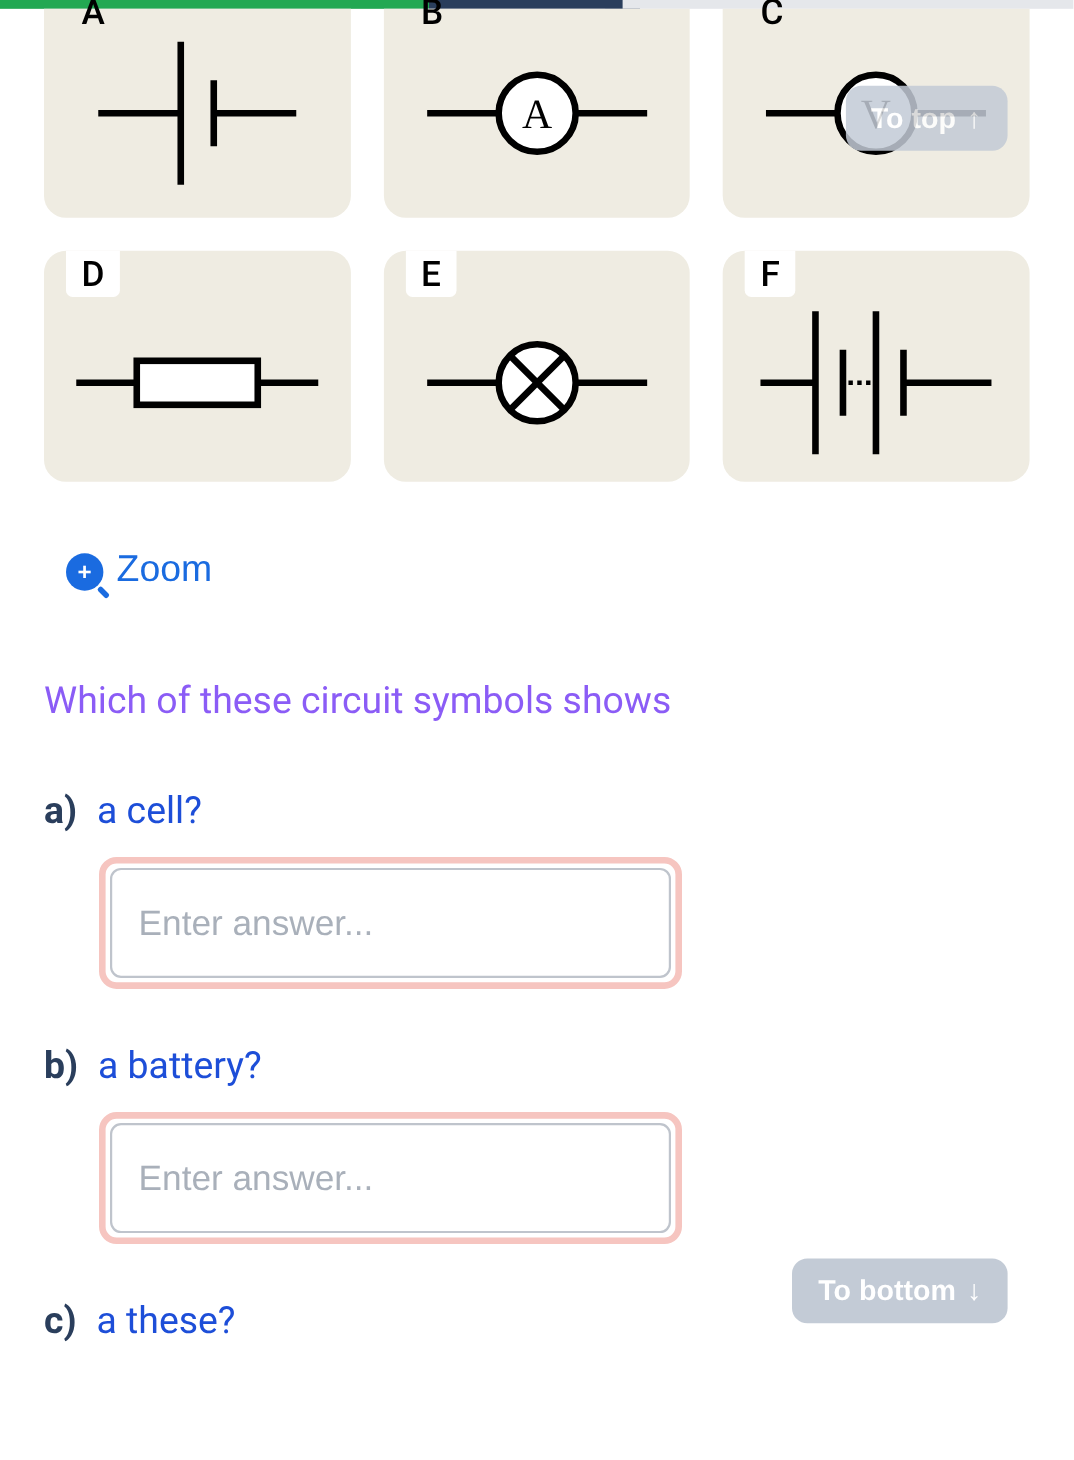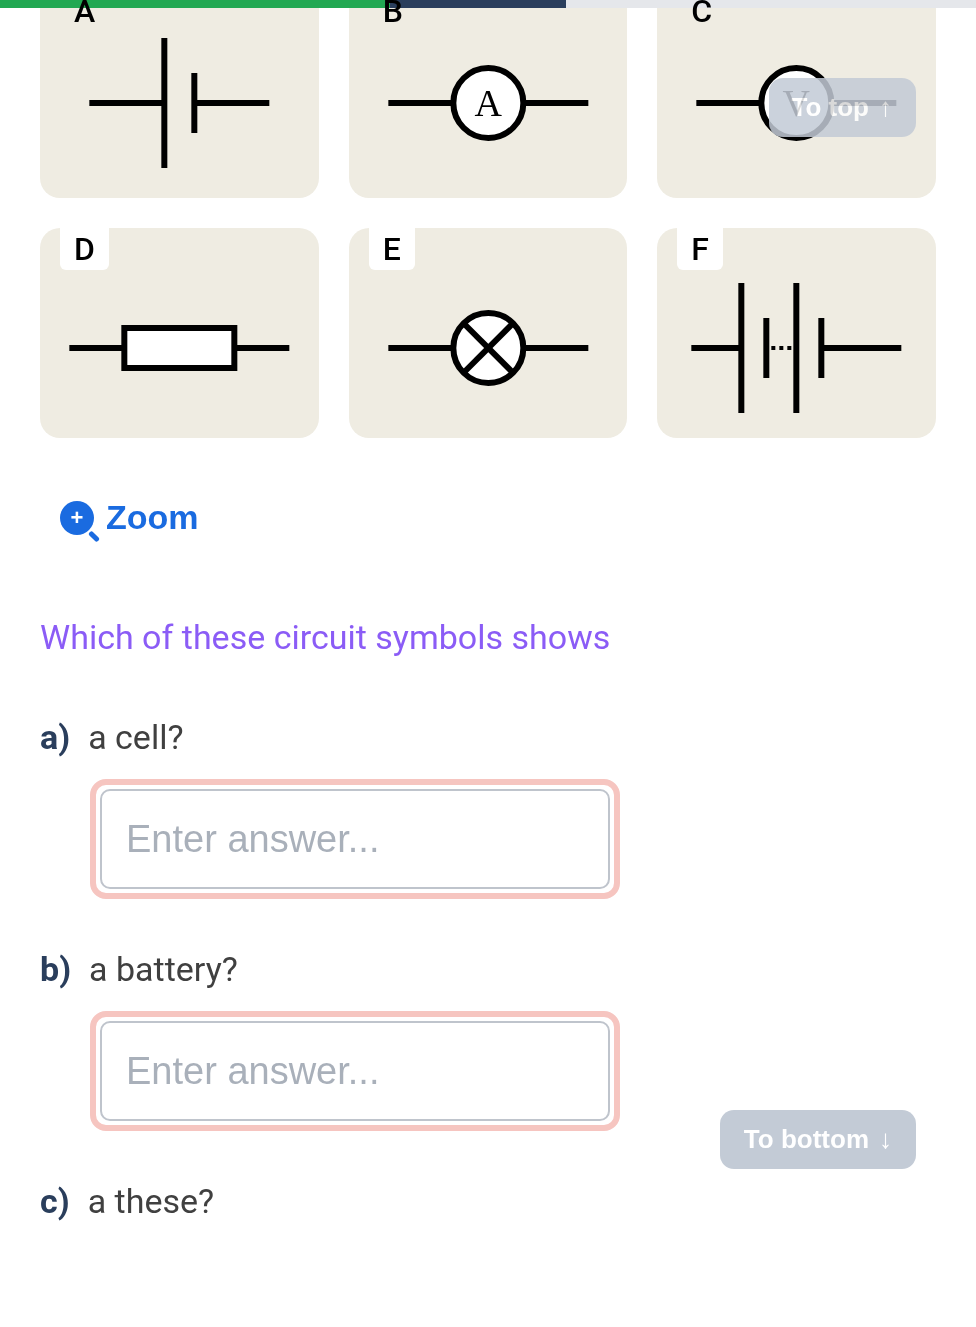--- a/index.html
+++ b/index.html
@@ -54,25 +54,25 @@
       font-size: 32px;
       font-weight: 500;
       border-radius: 0 0 6px 6px;
       color: #000;
     }
     .row1 .card { height: 190px; border-top-left-radius: 0; border-top-right-radius: 0; }
     .row1 .card-label { top: -18px; background: transparent; border-radius: 0; }
     .symbol-svg { width: 100%; height: 100%; }
     .zoom-btn {
       display: inline-flex;
-      align-items: center;
+      align-items: flex-end;
       gap: 12px;
       color: #1a6be0;
       font-size: 34px;
-      font-weight: 700;
+      font-weight: 400;
       margin-top: 60px;
       cursor: pointer;
       border: none;
       background: none;
       padding: 0 20px;
     }
     .zoom-icon {
       width: 34px; height: 34px;
       background: #1a6be0;
       border-radius: 50%;
@@ -106,35 +106,35 @@
       gap: 18px;
       margin-top: 60px;
     }
     .part-label {
       font-weight: 700;
       font-size: 34px;
       color: #2a3e5c;
     }
     .part-text {
       font-size: 34px;
-      color: #404040;
+      color: #1d4ed8;
       font-weight: 400;
     }
     .answer-input {
       width: 510px;
       margin-left: 60px;
       margin-top: 32px;
       position: relative;
     }
     .answer-input input {
       width: 100%;
       height: 100px;
       border: 2px solid #bfc4cc;
       border-radius: 10px;
-      font-size: 38px;
+      font-size: 32px;
       padding: 0 24px;
       color: #ec4899;
       outline: none;
     }
     .answer-input input::placeholder { color: #a9b0ba; }
     .answer-input::before {
       content: '';
       position: absolute;
       inset: -10px;
       border: 6px solid #f6c5c0;
@@ -150,21 +150,21 @@
       border-radius: 14px;
       font-size: 26px;
       font-weight: 600;
       padding: 14px 24px;
       display: inline-flex;
       align-items: center;
       gap: 10px;
       cursor: pointer;
     }
     .to-top-btn { top: 78px; opacity: 0.85; padding-left: 23px; }
-    .to-bottom-btn { top: 1110px; }
+    .to-bottom-btn { top: 1144px; }
     .arrow-up::after { content: '↑'; }
     .arrow-down::after { content: '↓'; }
   </style>
 </head>
 <body>
 
 <div class="progress-bar">
   <div class="progress-green"></div>
   <div class="progress-dark"></div>
 </div>

